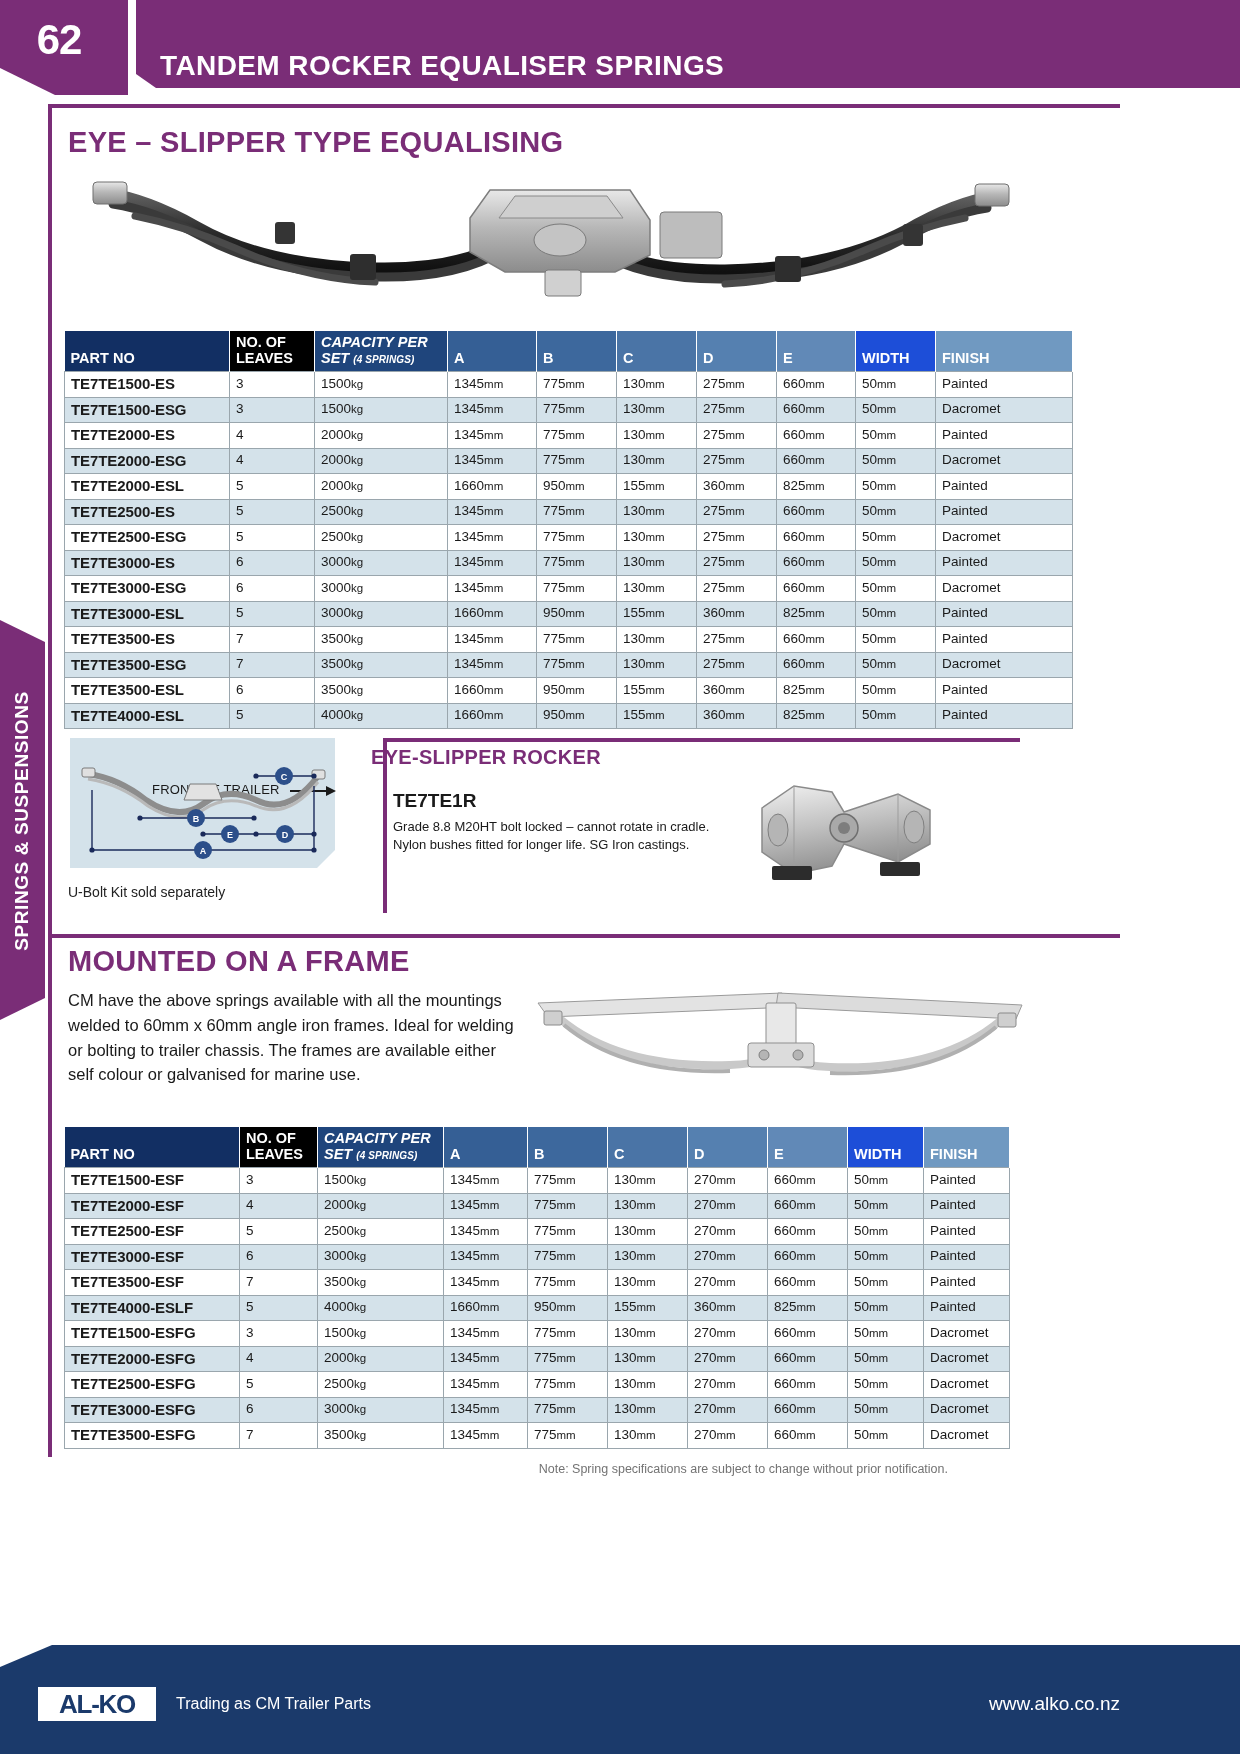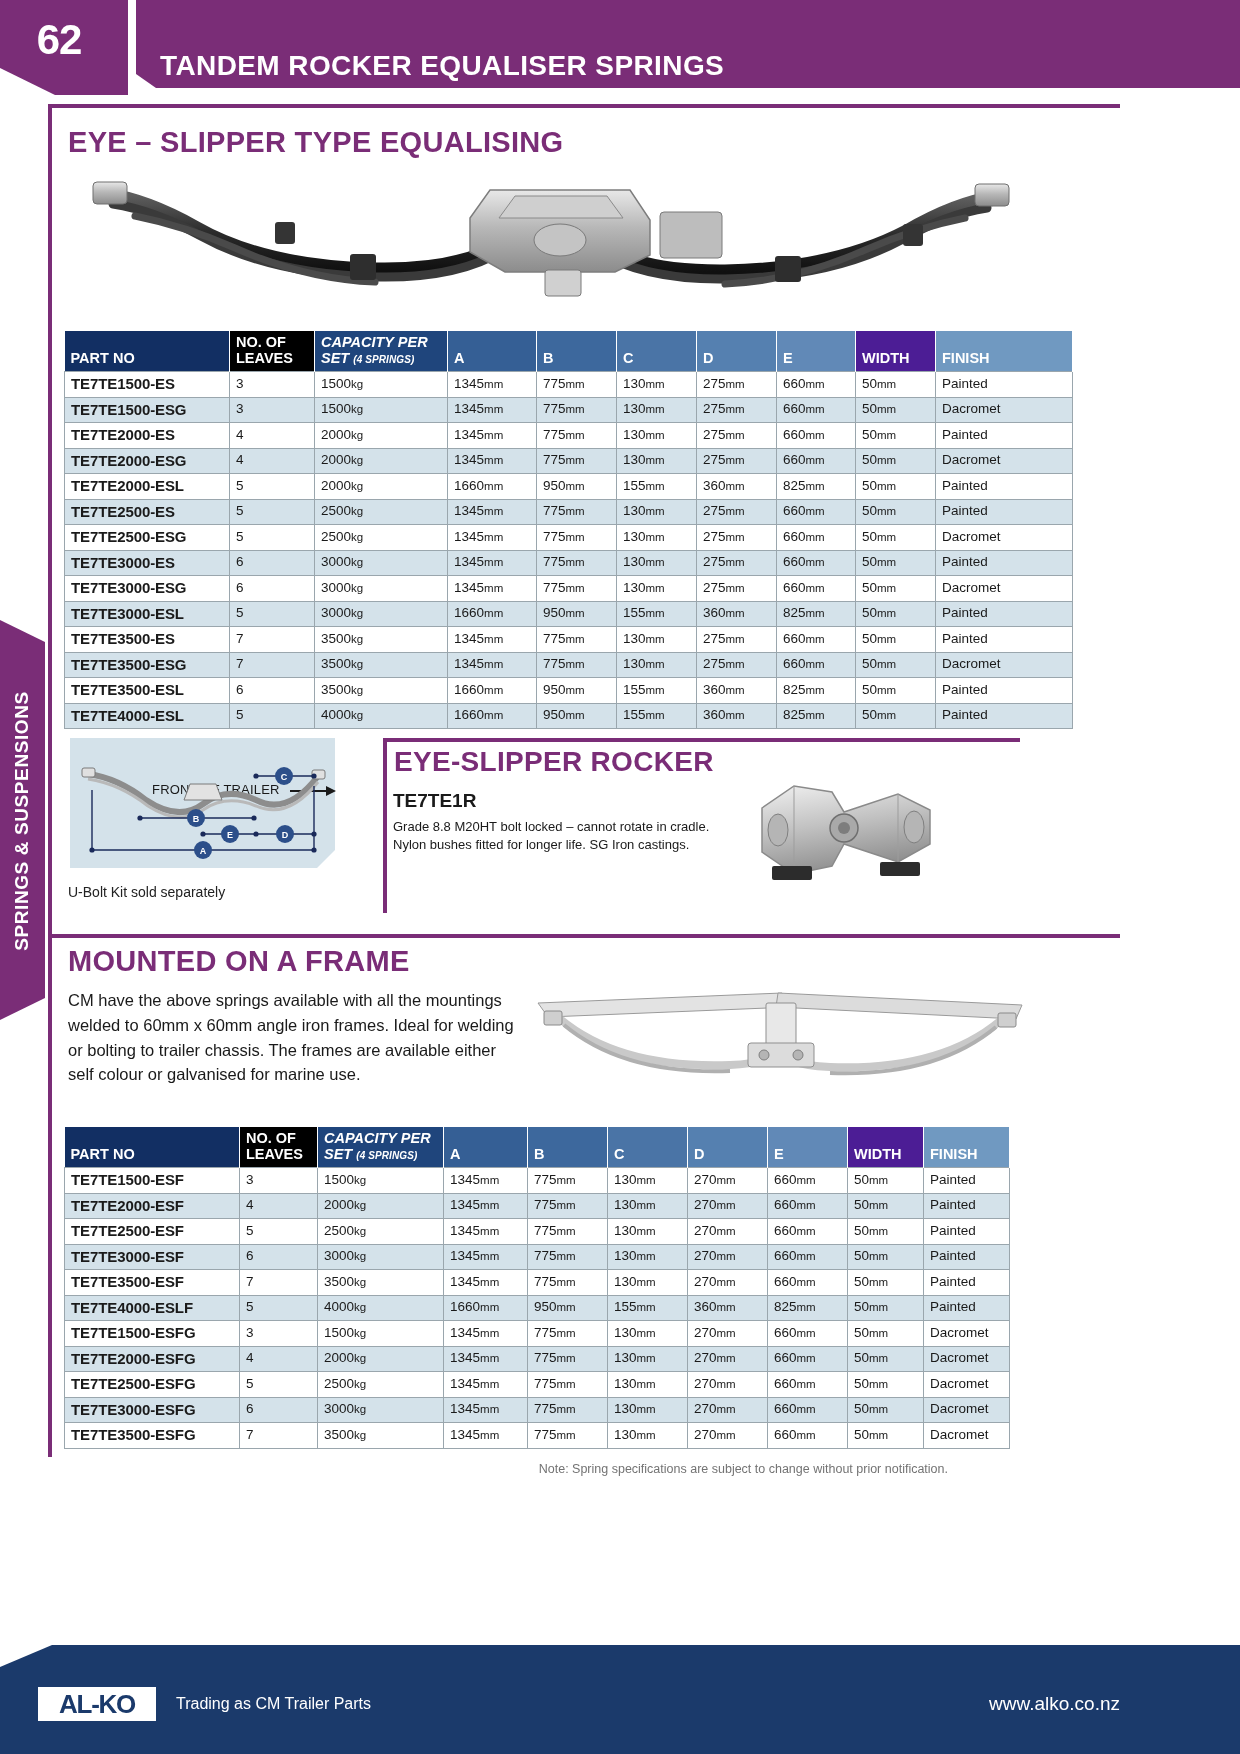--- a/index.html
+++ b/index.html
@@ -83,42 +83,42 @@
 
   
   th.c0 { background:#122f63; }
   th.c1 { background:#000000; }
   th.c2 { background:#1f457c;font-style:italic; }
   th.c3 { background:#355f95; }
   th.c4 { background:#3d689d; }
   th.c5 { background:#4a74a6; }
   th.c6 { background:#5580b0; }
   th.c7 { background:#6189b7; }
-  th.c8 { background:#4c1d95; }
+  th.c8 { background:#1d4ed8; }
   th.c9 { background:#7099c1; border-right:none; }
 
   #table1 { left:64px; top:331px; width:1008px; }
   #table2 { left:64px; top:1127px; width:945px; }
 
   
   .diagram {
     position:absolute; left:70px; top:738px; width:265px; height:130px;
     background:#d4e2ea;
     clip-path: polygon(0 0, 265px 0, 265px 112px, 247px 130px, 0 130px);
   }
   .diag-caption {
     position:absolute; left:152px; top:746px;
     font-size:13px; font-weight:normal; color:#1a1a1a; letter-spacing:0.2px;margin-top:36px;
   }
   .ubolt-note { position:absolute; left:68px; top:884px; font-size:14px; color:#222; }
 
   
   .rocker-rule-top { position:absolute; left:383px; top:738px; width:637px; height:4px; background:#7a2d77; }
   .rocker-rule-left { position:absolute; left:383px; top:738px; width:4px; height:175px; background:#7a2d77; }
-  #rocker-title { left:394px; top:746px; font-size:28px; }
+  #rocker-title { left:371px; top:746px; font-size:20px; }
   .rocker-part { position:absolute; left:393px; top:790px; font-size:19px; font-weight:bold; color:#1a1a1a; }
   .rocker-body {
     position:absolute; left:393px; top:818px; width:340px;
     font-size:13px; line-height:1.42; color:#1a1a1a;
   }
   .rocker-img { position:absolute; left:748px; top:770px; width:195px; height:135px; }
 
   
   .sec2-rule { position:absolute; left:48px; top:934px; width:1072px; height:4px; background:#7a2d77; }
   #sec2-title { left:68px; top:945px; font-size:29px; }

